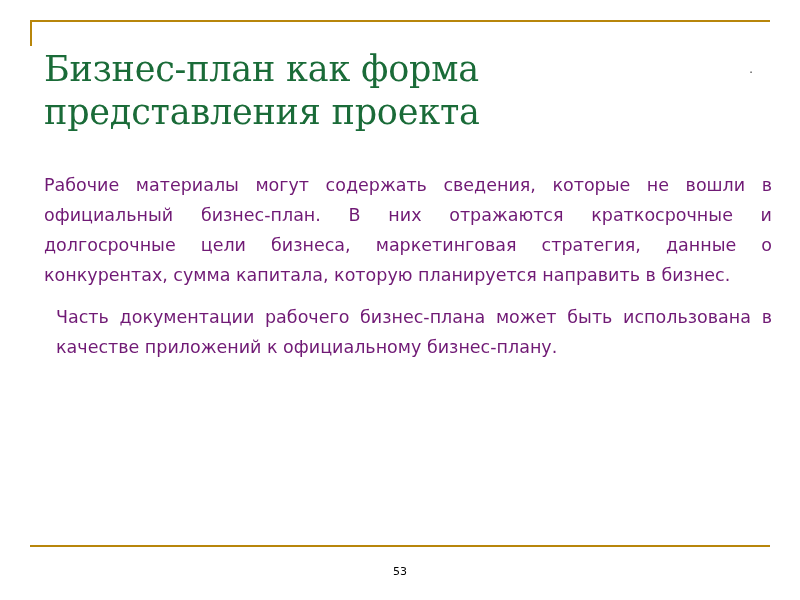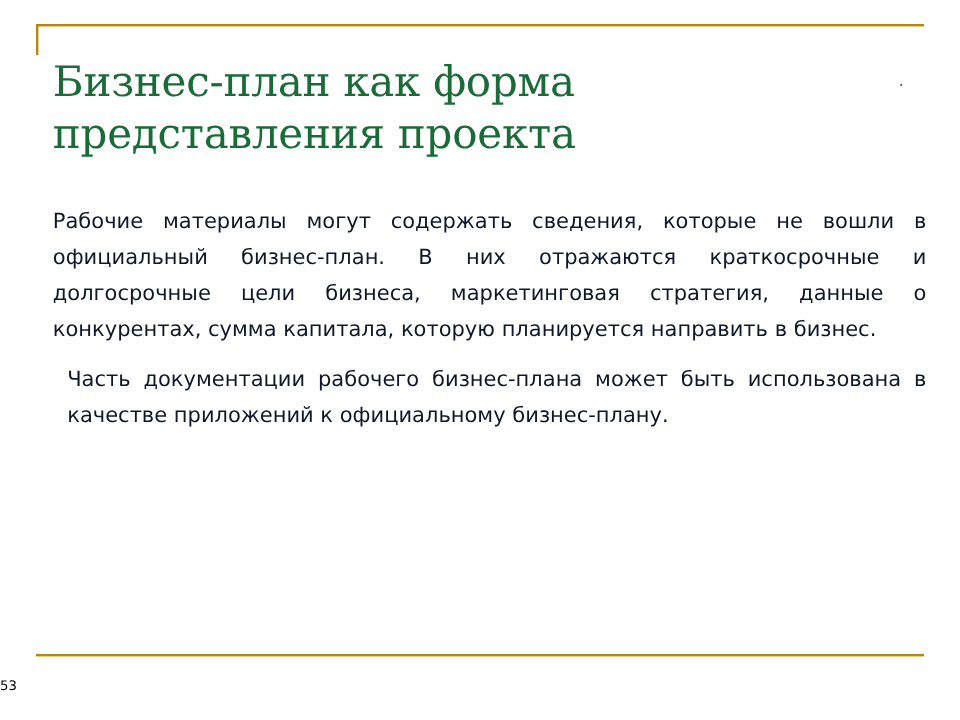--- a/index.html
+++ b/index.html
@@ -70,34 +70,35 @@
     position: absolute;
     left: 44px;
     top: 170px;
     width: 728px;
   }
   .para {
     margin: 0 0 12px 0;
     font-family: "DejaVu Sans", sans-serif;
     font-size: 17.5px;
     line-height: 1.72;
-    color: #0f172a;
+    color: #701a75;
     text-align: justify;
     text-justify: inter-word;
     text-indent: 0;
   }
   .para:last-child {
     margin-bottom: 0;
     margin-left: 12px;
   }
   .page-num {
     position: absolute;
     left: 0;
     top: 565px;
     width: 800px;
+    text-align: center;
     font-family: "DejaVu Sans", sans-serif;
     font-size: 11px;
     color: #000000;
   }
 </style>
 </head>
 <body>
 
 <div class="slide">
 

